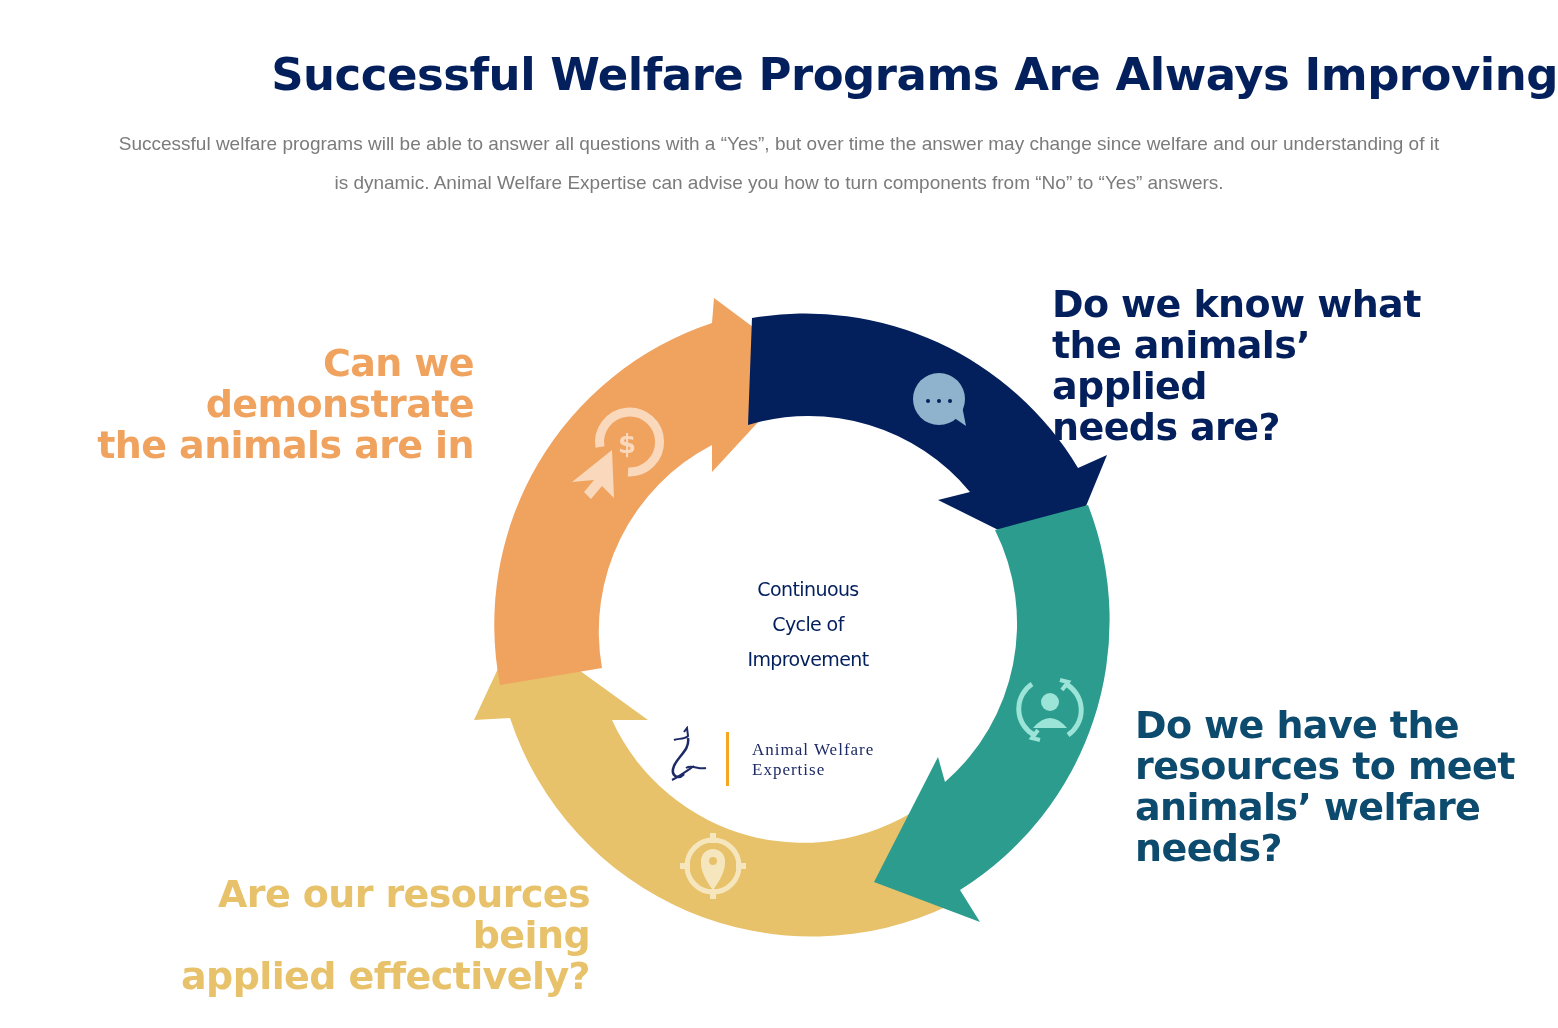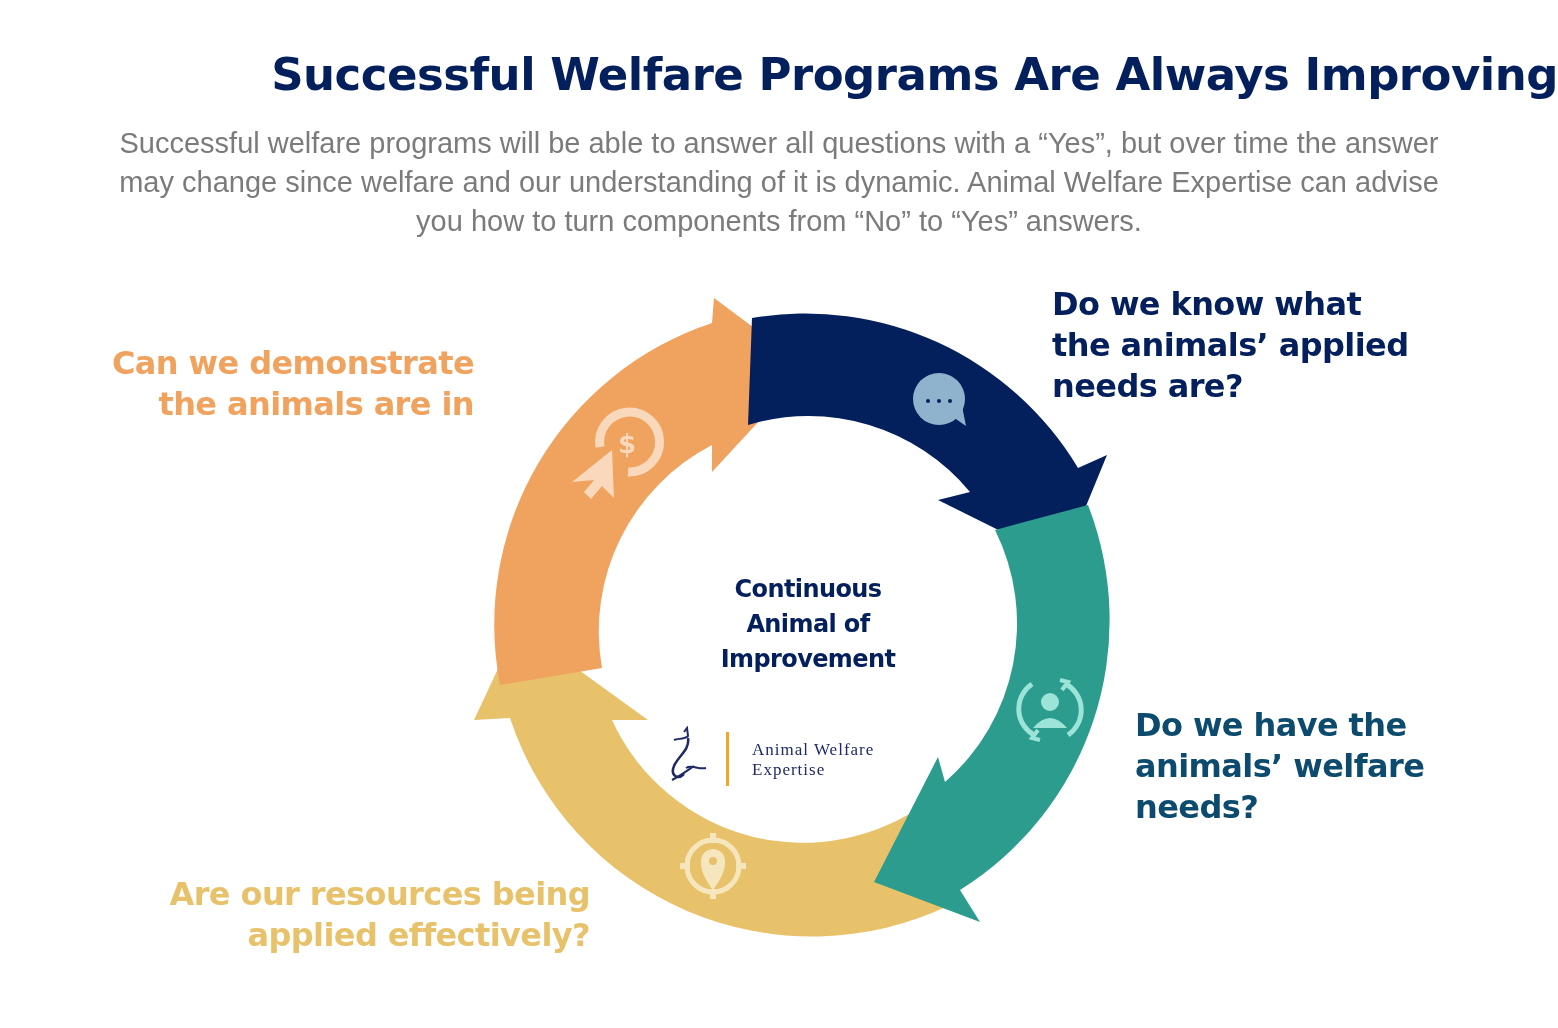--- a/index.html
+++ b/index.html
@@ -1,25 +1,25 @@
 <!DOCTYPE html>
 <html><head>
 <meta charset="utf-8">
 <style>
   html, body { margin: 0; padding: 0; background: #ffffff; }
   body { width: 1558px; height: 1028px; position: relative; overflow: hidden; font-family: "DejaVu Sans", sans-serif; }
   .title { position: absolute; left: 0; top: 48px; width: 1558px; text-align: right; font-family: "DejaVu Sans", sans-serif; font-weight: bold; font-size: 45px; color: #031f5c; letter-spacing: -0.5px; }
-  .subtitle { position: absolute; left: 110px; top: 124px; width: 1338px; text-align: center; font-family: "Liberation Sans", sans-serif; font-size: 29px; line-height: 39px; color: #7b7b7b; font-weight: normal; }
-  .q { position: absolute; font-family: "DejaVu Sans", sans-serif; font-weight: bold; font-size: 32px; line-height: 41px; letter-spacing: -0.6px; }
+  .subtitle { position: absolute; left: 110px; top: 124px; width: 1338px; text-align: center; font-family: "Liberation Sans", sans-serif; font-size: 19px; line-height: 39px; color: #7b7b7b; font-weight: normal; }
+  .q { position: absolute; font-family: "DejaVu Sans", sans-serif; font-weight: bold; font-size: 38px; line-height: 41px; letter-spacing: -0.6px; }
   .q-orange { left: 60px; top: 343px; width: 414px; text-align: right; color: #f0a25f; }
   .q-navy { left: 1052px; top: 284px; width: 420px; text-align: left; color: #031f5c; }
   .q-teal { left: 1135px; top: 705px; width: 400px; text-align: left; color: #0c4a6e; }
   .q-yellow { left: 100px; top: 874px; width: 490px; text-align: right; color: #e8c26a; }
   .q span { display: block; }
-  .center-label { position: absolute; left: 680px; top: 572px; width: 256px; text-align: center; font-family: "DejaVu Sans", sans-serif; font-weight: bold; font-size: 24px; line-height: 35px; color: #031f5c; letter-spacing: -0.6px; }
+  .center-label { position: absolute; left: 680px; top: 572px; width: 256px; text-align: center; font-family: "DejaVu Sans", sans-serif; font-weight: normal; font-size: 19px; line-height: 35px; color: #031f5c; letter-spacing: -0.6px; }
   .center-label span { display: block; }
   .diagram { position: absolute; left: 0; top: 0; }
   .logo { position: absolute; left: 664px; top: 726px; width: 270px; height: 62px; }
   .logo-text { position: absolute; left: 88px; top: 14px; font-family: Liberation Serif, serif; font-size: 17px; line-height: 20px; color: #1d2a66; letter-spacing: 1px; }
   .logo-text span { display: block; }
   .logo-bar { position: absolute; left: 62px; top: 6px; width: 3px; height: 54px; background: #f5a623; }
   .logo-mark { position: absolute; left: 0; top: 0; width: 50px; height: 62px; }
 </style>
 </head>
 <body>
@@ -84,37 +84,38 @@
 </svg>
 
 <div class="q q-navy">
   <span>Do we know what</span>
   <span>the animals’ applied</span>
   <span>needs are?</span>
 </div>
 
 <div class="q q-teal">
   <span>Do we have the</span>
+  <span>resources to meet</span>
   <span>animals’ welfare</span>
   <span>needs?</span>
 </div>
 
 <div class="q q-yellow">
   <span>Are our resources being</span>
   <span>applied effectively?</span>
 </div>
 
 <div class="q q-orange">
   <span>Can we demonstrate</span>
   <span>the animals are in</span>
 </div>
 
 <div class="center-label">
   <span>Continuous</span>
-  <span>Animal of</span>
+  <span>Cycle of</span>
   <span>Improvement</span>
 </div>
 
 <div class="logo">
   <svg class="logo-mark" viewBox="0 0 50 62" xmlns="http://www.w3.org/2000/svg">
     <path d="M 20 6 L 23 2 L 24 10 C 20 14 14 12 10 14" fill="none" stroke="#1d2a66" stroke-width="2"></path>
     <path d="M 24 12 C 26 24 14 30 10 40 C 6 50 14 54 20 48" fill="none" stroke="#1d2a66" stroke-width="2.5"></path>
     <path d="M 8 54 C 16 50 24 44 30 40" fill="none" stroke="#1d2a66" stroke-width="2"></path>
     <path d="M 22 42 C 28 38 34 44 42 42" fill="none" stroke="#1d2a66" stroke-width="2"></path>
   </svg>

